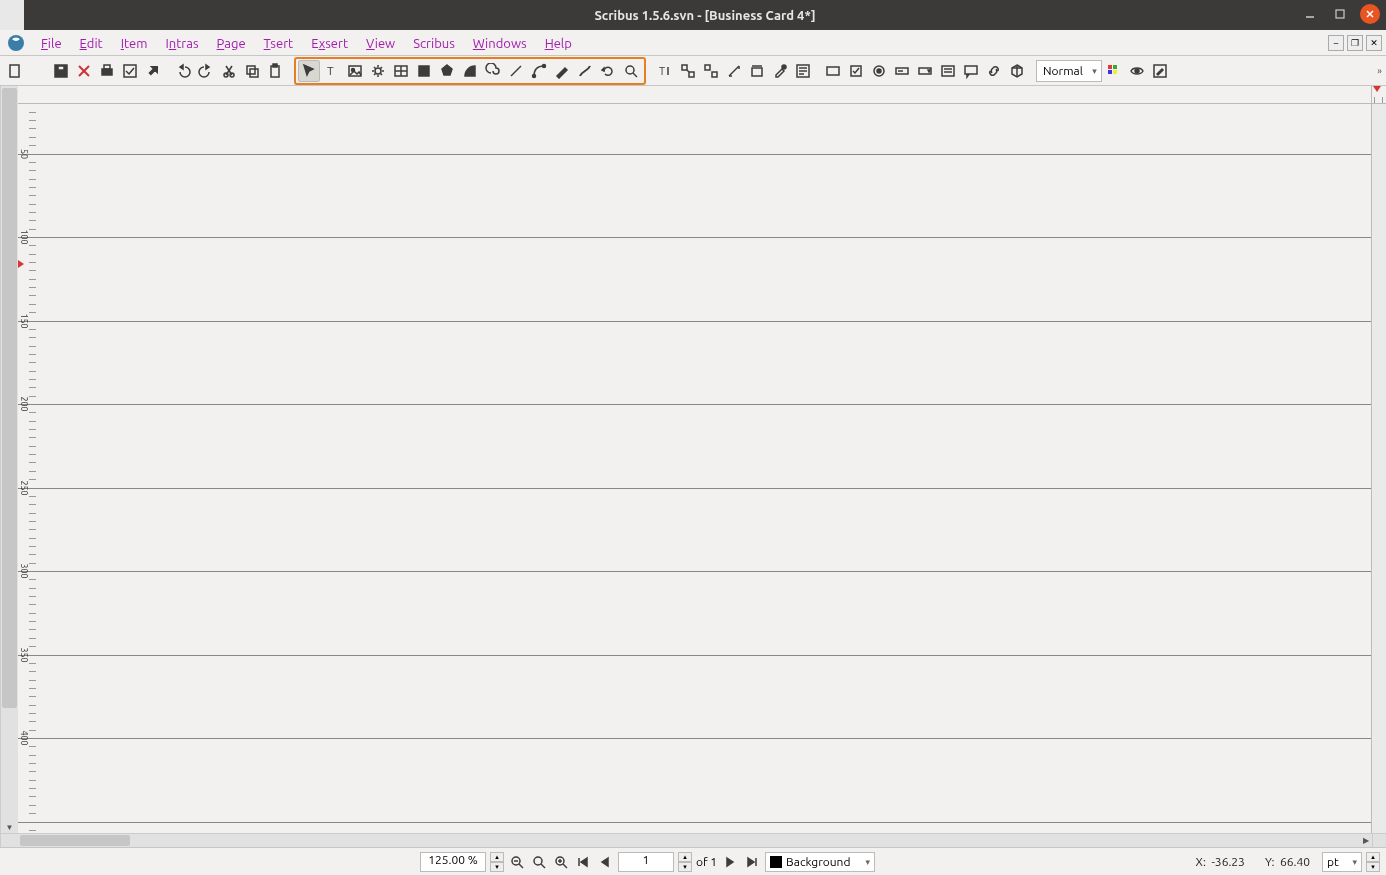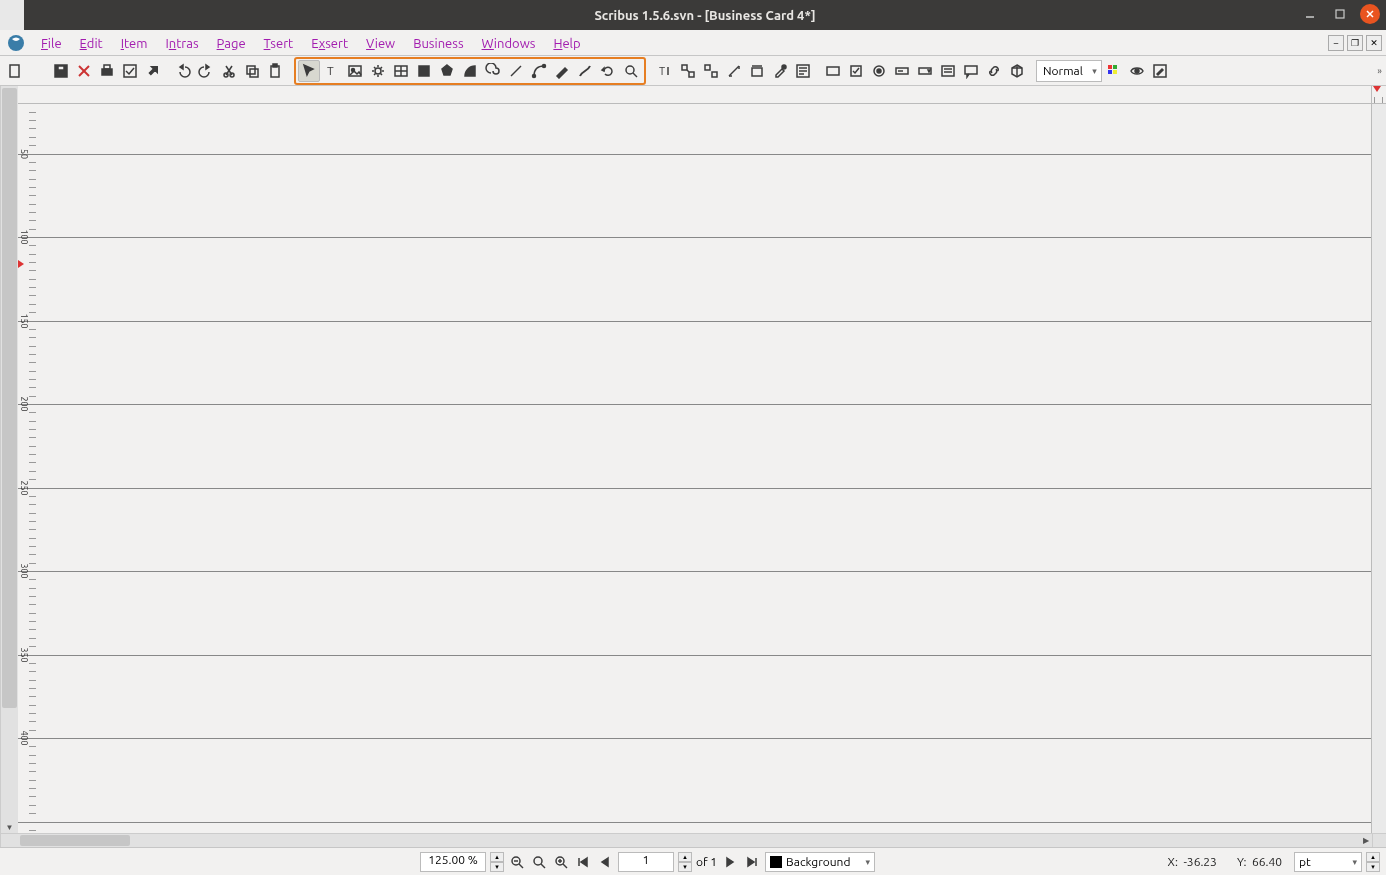--- a/index.html
+++ b/index.html
@@ -105,21 +105,21 @@
   </div>
   <div class="menubar">
     <div class="menu-item"><span class="u">F</span><span>ile</span></div>
     <div class="menu-item"><span class="u">E</span><span>dit</span></div>
     <div class="menu-item"><span class="u">I</span><span>tem</span></div>
     <div class="menu-item">I<span class="u">n</span><span>tras</span></div>
     <div class="menu-item"><span class="u">P</span><span>age</span></div>
     <div class="menu-item"><span class="u">T</span><span>sert</span></div>
     <div class="menu-item">E<span class="u">x</span><span>sert</span></div>
     <div class="menu-item"><span class="u">V</span><span>iew</span></div>
-    <div class="menu-item">Business</div>
+    <div class="menu-item">Scribus</div>
     <div class="menu-item"><span class="u">W</span><span>indows</span></div>
     <div class="menu-item"><span class="u">H</span><span>elp</span></div>
   </div>
   <div class="doc-win-controls">
     <div class="doc-win-btn">–</div>
     <div class="doc-win-btn">❐</div>
     <div class="doc-win-btn">✕</div>
   </div>
 </div>
 
@@ -597,20 +597,20 @@
         <line x1="11" y1="3" x2="11" y2="11"></line>
       </svg>
     </div>
   <div class="sb-combo" style="width:110px">
       <div class="sb-swatch"></div>
       <span>Background</span>
     </div>
   <div class="sb-flex"></div>
   <span class="sb-xy"><span>X:</span>&nbsp;&nbsp;<span>-36.23</span></span>
   <span class="sb-xy"><span>Y:</span>&nbsp;&nbsp;<span>66.40</span></span>
-  <div class="sb-combo" style="width:68px">
+  <div class="sb-combo" style="width:40px">
       <span>pt</span>
     </div>
   <div class="sb-spin">
       <div class="sp">▴</div>
       <div class="sp">▾</div>
     </div>
 </div>
 
 </body></html>

